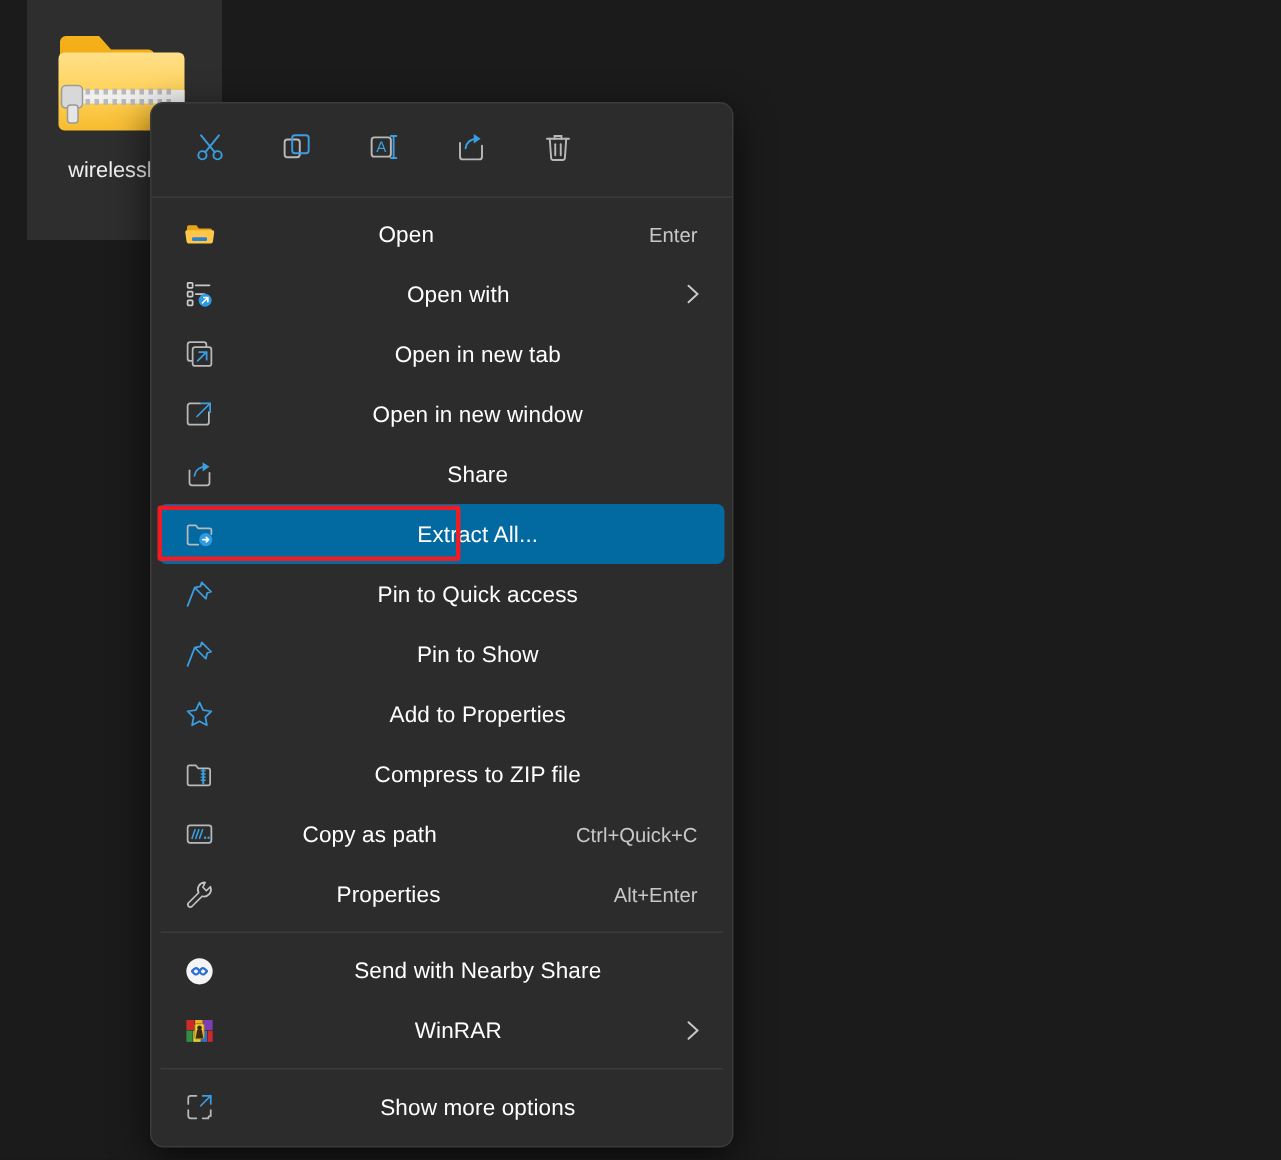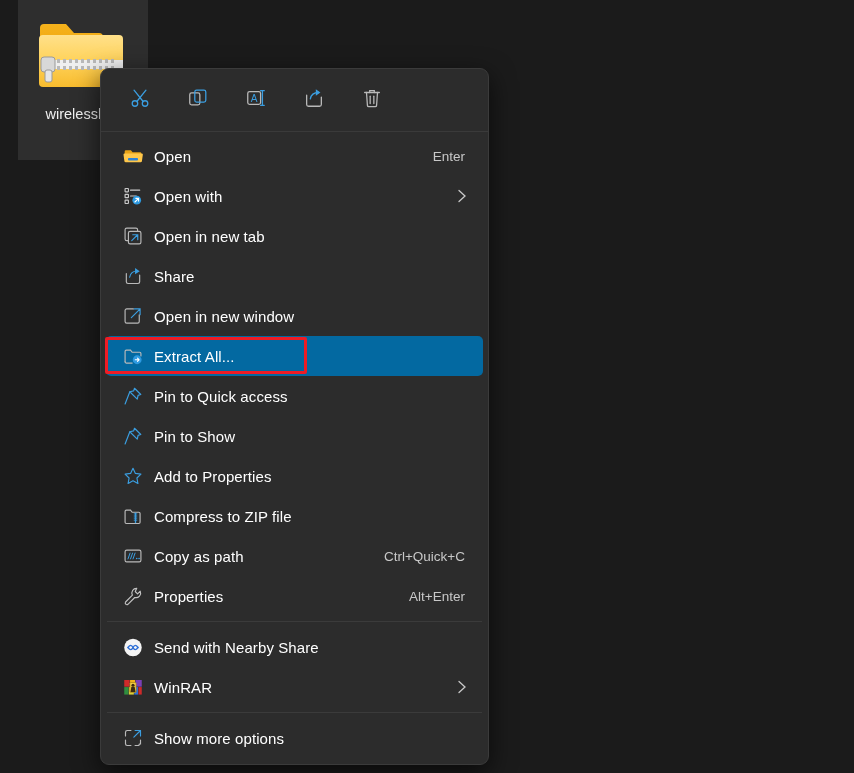--- a/index.html
+++ b/index.html
@@ -94,20 +94,21 @@
 
   
   .menu-item {
     height: 40px;
     margin: 0 5px;
     display: flex;
     align-items: center;
     border-radius: 5px;
     position: relative;
     box-sizing: border-box;
+    text-align: center;
   }
   .menu-item.hovered { background: #0369a1; }
   .mi-icon {
     width: 20px;
     height: 20px;
     margin-left: 17px;
     margin-right: 11px;
     display: flex;
     align-items: center;
     justify-content: center;
@@ -303,36 +304,36 @@
           <rect x="6.5" y="6.5" width="15" height="15" rx="2" stroke="#b9b9b9" fill="#2c2c2c"></rect>
           <path d="M10.5 17.5 l7 -7 M11.7 10.5 h6 v6" stroke="#3b9ee0" stroke-linecap="round"></path>
         </svg>
       </span>
       <span class="mi-label">Open in new tab</span>
     </div>
 
     <div class="menu-item">
       <span class="mi-icon">
         <svg width="20" height="20" viewBox="0 0 24 24" fill="none" stroke-width="1.4">
+          <path d="M12.5 3.5 h-8 a2 2 0 0 0 -2 2 v13 a2 2 0 0 0 2 2 h13 a2 2 0 0 0 2 -2 v-8" stroke="#b9b9b9" stroke-linecap="round"></path>
+          <path d="M10 14 l10 -10 M13.5 3.5 h7 v7" stroke="#3b9ee0" stroke-linecap="round"></path>
+        </svg>
+      </span>
+      <span class="mi-label">Open in new window</span>
+    </div>
+
+    <div class="menu-item">
+      <span class="mi-icon">
+        <svg width="20" height="20" viewBox="0 0 24 24" fill="none" stroke-width="1.4">
           <path d="M4 9 v10 a2 2 0 0 0 2 2 h12 a2 2 0 0 0 2 -2 v-8" stroke="#b9b9b9" stroke-linecap="round"></path>
           <path d="M8 13.5 c1-6 6-7.5 9-7.5" stroke="#3b9ee0" stroke-linecap="round"></path>
           <path d="M14.5 2.5 l5.5 3.7 l-5.5 3.8 z" fill="#3b9ee0"></path>
         </svg>
       </span>
       <span class="mi-label">Share</span>
-    </div>
-
-    <div class="menu-item">
-      <span class="mi-icon">
-        <svg width="20" height="20" viewBox="0 0 24 24" fill="none" stroke-width="1.4">
-          <path d="M12.5 3.5 h-8 a2 2 0 0 0 -2 2 v13 a2 2 0 0 0 2 2 h13 a2 2 0 0 0 2 -2 v-8" stroke="#b9b9b9" stroke-linecap="round"></path>
-          <path d="M10 14 l10 -10 M13.5 3.5 h7 v7" stroke="#3b9ee0" stroke-linecap="round"></path>
-        </svg>
-      </span>
-      <span class="mi-label">Open in new window</span>
     </div>
 
     <div class="menu-item hovered">
       <span class="mi-icon">
         <svg width="20" height="20" viewBox="0 0 24 24" fill="none" stroke-width="1.4">
           <path d="M2.5 19 v-12.5 a1.5 1.5 0 0 1 1.5 -1.5 h5 l2 2.5 h9 a1.5 1.5 0 0 1 1.5 1.5 v3" stroke="#b9b9b9" stroke-linecap="round"></path>
           <path d="M2.5 19 a1.5 1.5 0 0 0 1.5 1.5 h7" stroke="#b9b9b9" stroke-linecap="round"></path>
           <circle cx="17" cy="16.5" r="5.3" fill="#2e9ae0"></circle>
           <path d="M14.7 16.5 h4.6 M17.4 14.6 l1.9 1.9 l-1.9 1.9" stroke="#ffffff" stroke-width="1.3" stroke-linecap="round" stroke-linejoin="round"></path>
         </svg>

